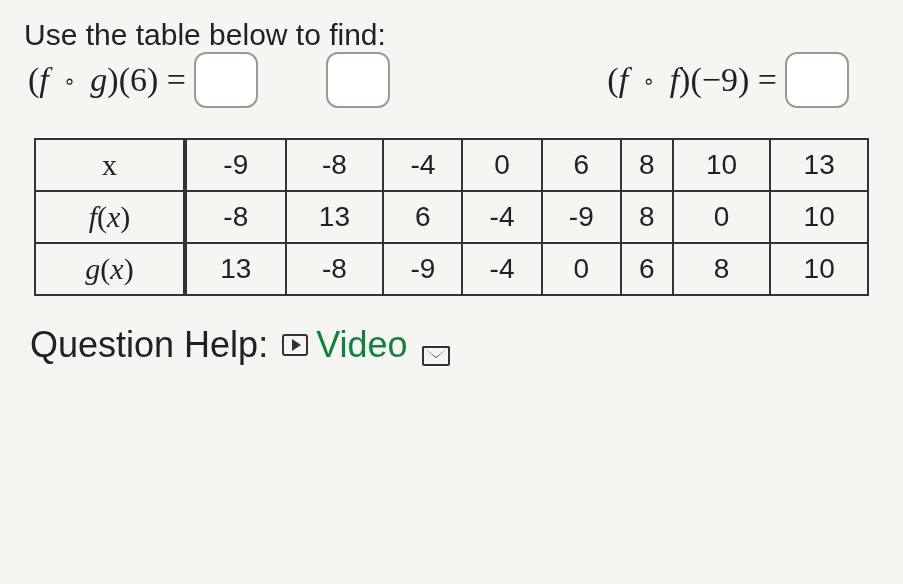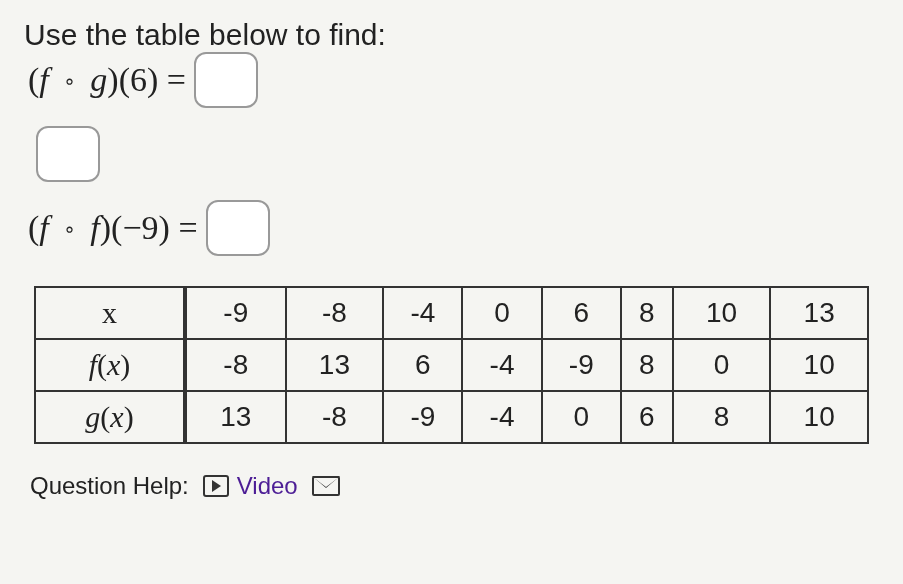--- a/index.html
+++ b/index.html
@@ -12,21 +12,21 @@
       color: #222;
       position: relative;
     }
     .heading {
       font-size: 30px;
       font-family: -apple-system, 'Segoe UI', Arial, sans-serif;
       font-weight: 400;
     }
     .equations {
       display: grid;
-      grid-template-columns: 1fr;
+      grid-template-columns: 1fr 1fr 1fr;
       row-gap: 28px;
       column-gap: 20px;
       margin-bottom: 30px;
       padding-left: 4px;
       gap: 18px;
     }
     .eq {
       display: flex;
       align-items: center;
       font-size: 34px;
@@ -58,27 +58,27 @@
     }
     .rowhead {
       font-family: Georgia, serif;
       font-size: 30px;
       border-right-width: 4px;
       width: 150px;
     }
     .rowhead .fn { font-style: italic; }
     .help {
       font-family: -apple-system, 'Segoe UI', Arial, sans-serif;
-      font-size: 24px;
+      font-size: 36px;
       display: flex;
-      align-items: center;
+      align-items: flex-end;
       gap: 14px;
       padding-left: 6px;
     }
-    .help a { color: #4c1d95; text-decoration: none; display: inline-flex; align-items: center; gap: 8px; }
+    .help a { color: #15803d; text-decoration: none; display: inline-flex; align-items: center; gap: 8px; }
     .play-icon {
       display: inline-flex; align-items: center; justify-content: center;
       width: 26px; height: 22px; border: 2px solid #333; border-radius: 3px;
     }
     .play-icon::before {
       content: ""; width: 0; height: 0;
       border-left: 9px solid #333;
       border-top: 6px solid transparent;
       border-bottom: 6px solid transparent;
       margin-left: 2px;

